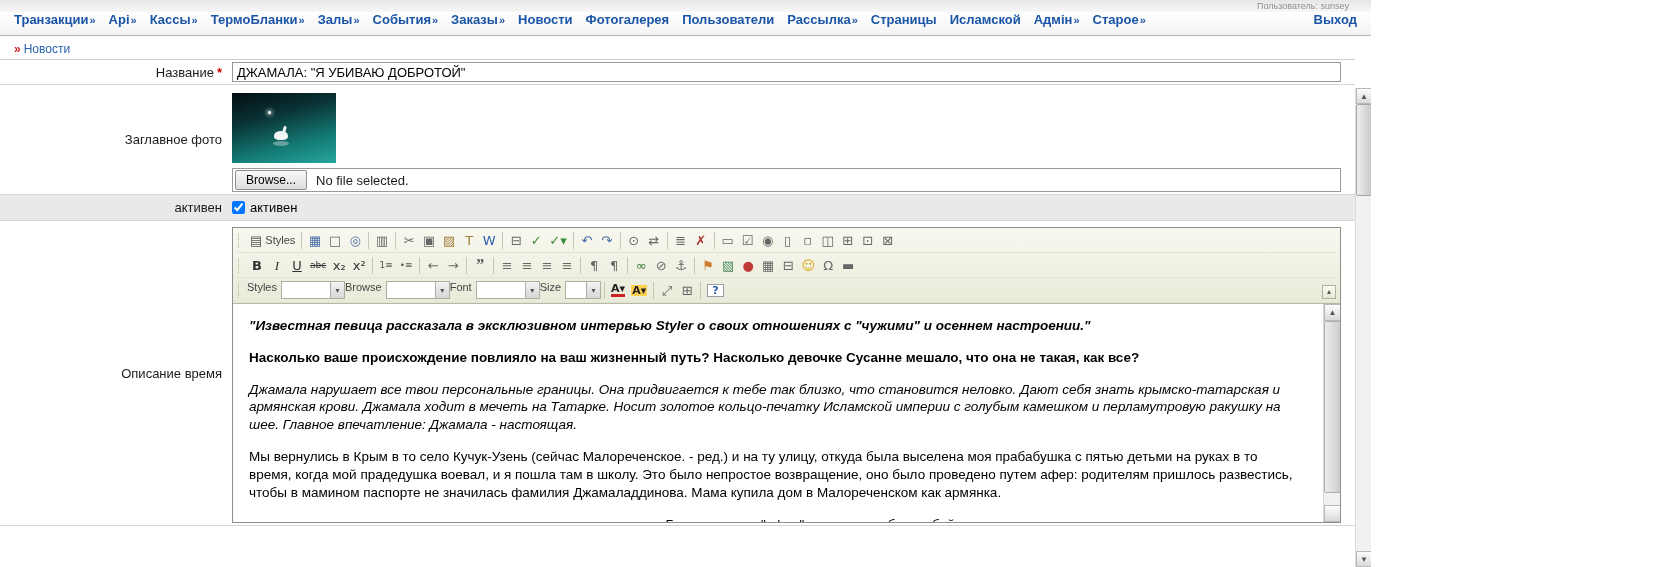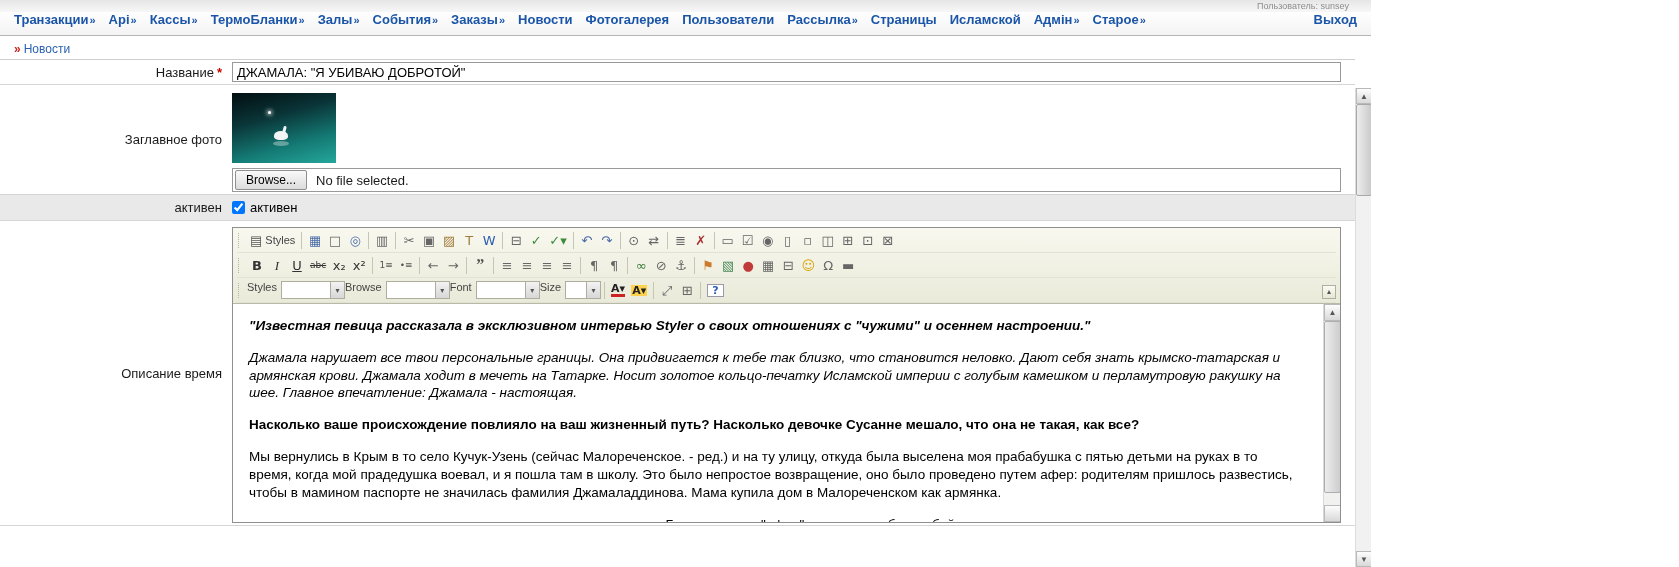--- a/index.html
+++ b/index.html
@@ -434,22 +434,22 @@
                   <span class="tb-glyph">?</span>
                 </span>
               </div>
             <span class="tb-collapse">
               <span class="tb-collapse-glyph">▴</span>
             </span>
           </div>
           <div class="ed-contentwrap">
             <div class="ed-content">
                 <p class="ed-p ed-bold-italic">"Известная певица рассказала в эксклюзивном интервью Styler о своих отношениях с "чужими" и осеннем настроении."</p>
+                <p class="ed-p ed-bold">Насколько ваше происхождение повлияло на ваш жизненный путь? Насколько девочке Сусанне мешало, что она не такая, как все?</p>
                 <p class="ed-p ed-italic">Джамала нарушает все твои персональные границы. Она придвигается к тебе так близко, что становится неловко. Дают себя знать крымско-татарская и армянская крови. Джамала ходит в мечеть на Татарке. Носит золотое кольцо-печатку Исламской империи с голубым камешком и перламутровую ракушку на шее. Главное впечатление: Джамала - настоящая.</p>
-                <p class="ed-p ed-bold">Насколько ваше происхождение повлияло на ваш жизненный путь? Насколько девочке Сусанне мешало, что она не такая, как все?</p>
                 <p class="ed-p ed-normal"> Мы вернулись в Крым в то село Кучук-Узень (сейчас Малореченское. - ред.) и на ту улицу, откуда была выселена моя прабабушка с пятью детьми на руках в то время, когда мой прадедушка воевал, и я пошла там в школу. Это было непростое возвращение, оно было проведено путем афер: родителям пришлось развестись, чтобы в мамином паспорте не значилась фамилия Джамаладдинова. Мама купила дом в Малореченском как армянка.</p>
                 <p class="ed-p ed-normal">ть, вспоминая в детстве постоянные какие-то уловки, махинации. Без некоторых "афер" невозможно было обойтись - всем приходилось скрываться, менять фамилии, носить маски, принимать...</p>
               </div>
             <div class="ed-scroll">
               <div class="sc-btn">
                 <span>▲</span>
               </div>
               <div class="ed-thumb"></div>
               <div class="sc-btn sc-bottom">
                 

